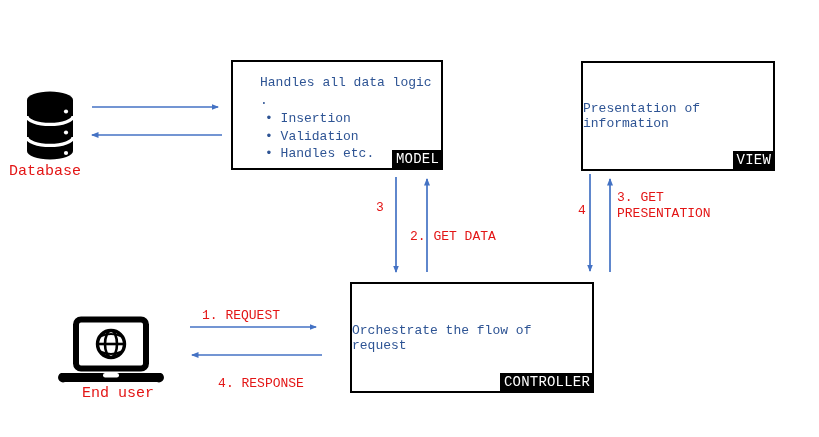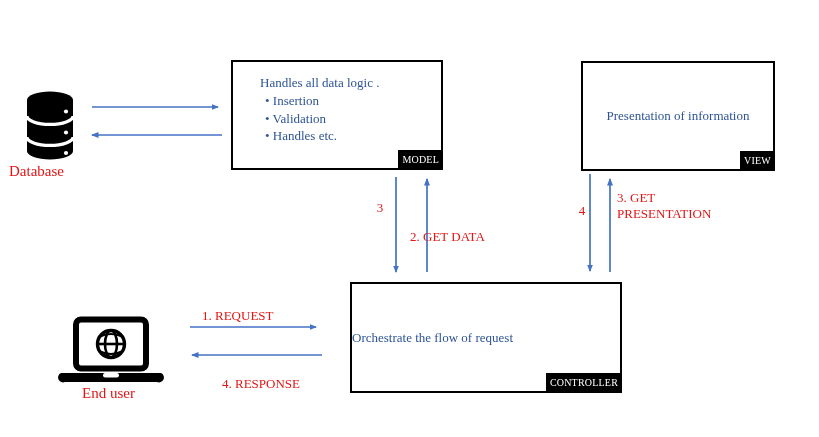--- a/index.html
+++ b/index.html
@@ -7,45 +7,45 @@
     --text-blue:#2E5494;
     --label-red:#E31515;
     --tag-bg:#000000;
     --tag-text:#FFFFFF;
   }
   html,body{margin:0;padding:0;background:#fff;}
   .stage{
     position:relative;
     width:819px;height:437px;
     background:#ffffff;
-    font-family:Liberation Serif, serif;
+    font-family:Liberation Mono, monospace;
     overflow:hidden;
   }
   svg.overlay{position:absolute;left:0;top:0;width:819px;height:437px;}
   .arrow-line{stroke:var(--arrow-blue);stroke-width:1.7;fill:none;}
 
   
   .node-box{
     position:absolute;
     background:#fff;
     border:2px solid #000;
     box-sizing:border-box;
     color:var(--text-blue);
     font-size:13px;
   }
   #model-box{left:231px;top:60px;width:212px;height:110px;padding:12px 6px 0 27px;}
   #view-box{left:581px;top:61px;width:194px;height:110px;display:flex;align-items:center;justify-content:center;}
-  #controller-box{left:350px;top:282px;width:272px;height:111px;display:flex;align-items:center;justify-content:flex-start;}
+  #controller-box{left:350px;top:282px;width:244px;height:111px;display:flex;align-items:center;justify-content:flex-start;}
   .box-title{line-height:18px;}
   .bullet-line{line-height:17.5px;padding-left:5px;}
   .bullet-line .bullet-dot::before{content:"• ";color:var(--text-blue);}
   .corner-tag{
     position:absolute;right:-2px;bottom:-2px;
     background:var(--tag-bg);color:var(--tag-text);
-    font-size:10px;line-height:19px;padding:0 4px 1px 4px;
+    font-size:14px;line-height:19px;padding:0 4px 1px 4px;
     letter-spacing:0.2px;
   }
 
   
   .edge-label{
     position:absolute;
     color:var(--label-red);
     font-size:13px;line-height:15px;
     white-space:nowrap;
   }

